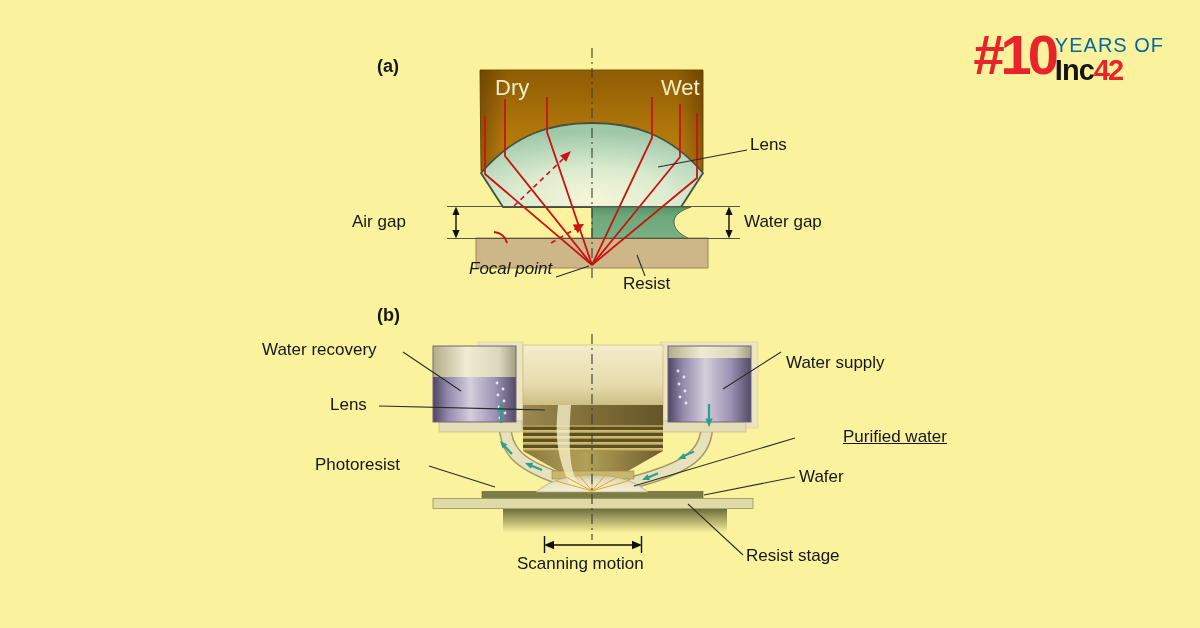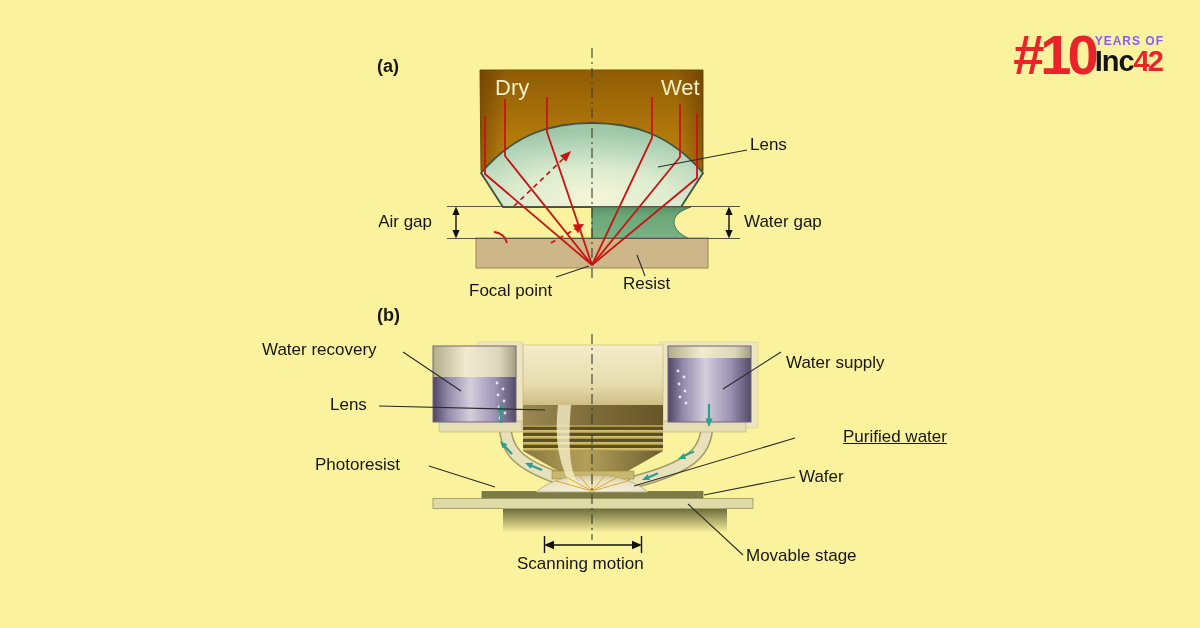--- a/index.html
+++ b/index.html
@@ -18,21 +18,21 @@
   .teal-line{stroke:var(--flow-teal);stroke-width:2.2;}
   .teal-head{fill:var(--flow-teal);}
   .pointer{stroke:#2b2b2b;stroke-width:1.1;}
   .centerline{stroke:#3c3c34;stroke-width:1.1;stroke-dasharray:10 4 2 4;fill:none;}
   .gapline{stroke:#55554a;stroke-width:1;}
   .annot{stroke:#111;stroke-width:1.4;}
   .annot-head{fill:#111;}
   .logo{position:absolute;top:30px;right:36px;display:flex;align-items:flex-start;}
   .logo-number{font-weight:bold;font-size:56px;line-height:50px;letter-spacing:-4px;color:var(--logo-red);}
   .logo-right{display:flex;flex-direction:column;padding-top:4px;}
-  .logo-line1{font-size:12px;letter-spacing:1px;color:#8b5cf6;font-weight:bold;}
+  .logo-line1{font-size:20px;letter-spacing:1px;color:#0369a1;font-weight:normal;}
   .logo-line2{font-size:29px;font-weight:bold;line-height:0.9;color:#151515;letter-spacing:-1px;}
   .logo-line2 .red{color:var(--logo-red);letter-spacing:-2px;}
 </style>
 </head>
 <body>
 
 <div class="scene">
 
   <svg class="art" width="1200" height="628" viewBox="0 0 1200 628">
     <defs>
@@ -249,33 +249,33 @@
       <line class="pointer" x1="795" y1="438" x2="634" y2="486"></line>
       <line class="pointer" x1="795" y1="477" x2="704" y2="495"></line>
       <line class="pointer" x1="688" y1="504" x2="743" y2="555"></line>
     </g>
   </svg>
 
   <div class="lbl tag" style="left:377px;top:57px;">(a)</div>
   <div class="lbl inlens" style="left:495px;top:76px;">Dry</div>
   <div class="lbl inlens" style="left:661px;top:76px;">Wet</div>
   <div class="lbl" style="left:750px;top:136px;">Lens</div>
-  <div class="lbl" style="left:352px;top:213px;width:80px;text-align:right;">Air gap</div>
+  <div class="lbl" style="left:352px;top:213px;width:80px;text-align:left;">Air gap</div>
   <div class="lbl" style="left:744px;top:213px;">Water gap</div>
-  <div class="lbl" style="left:469px;top:282px;">Focal point</div>
+  <div class="lbl" style="left:469px;top:260px;font-style:italic;">Focal point</div>
   <div class="lbl" style="left:623px;top:275px;">Resist</div>
 
   <div class="lbl tag" style="left:377px;top:306px;">(b)</div>
   <div class="lbl" style="left:262px;top:341px;">Water recovery</div>
   <div class="lbl" style="left:330px;top:396px;">Lens</div>
   <div class="lbl" style="left:315px;top:456px;">Photoresist</div>
   <div class="lbl" style="left:786px;top:354px;">Water supply</div>
   <div class="lbl" style="left:843px;top:428px;text-decoration:underline;">Purified water</div>
   <div class="lbl" style="left:799px;top:468px;">Wafer</div>
-  <div class="lbl" style="left:746px;top:547px;">Movable stage</div>
+  <div class="lbl" style="left:746px;top:547px;">Resist stage</div>
   <div class="lbl" style="left:517px;top:555px;">Scanning motion</div>
 
   <div class="logo">
     <div class="logo-number">#10</div>
     <div class="logo-right">
       <div class="logo-line1">YEARS OF</div>
       <div class="logo-line2"><span>Inc</span><span class="red">42</span></div>
     </div>
   </div>
 

